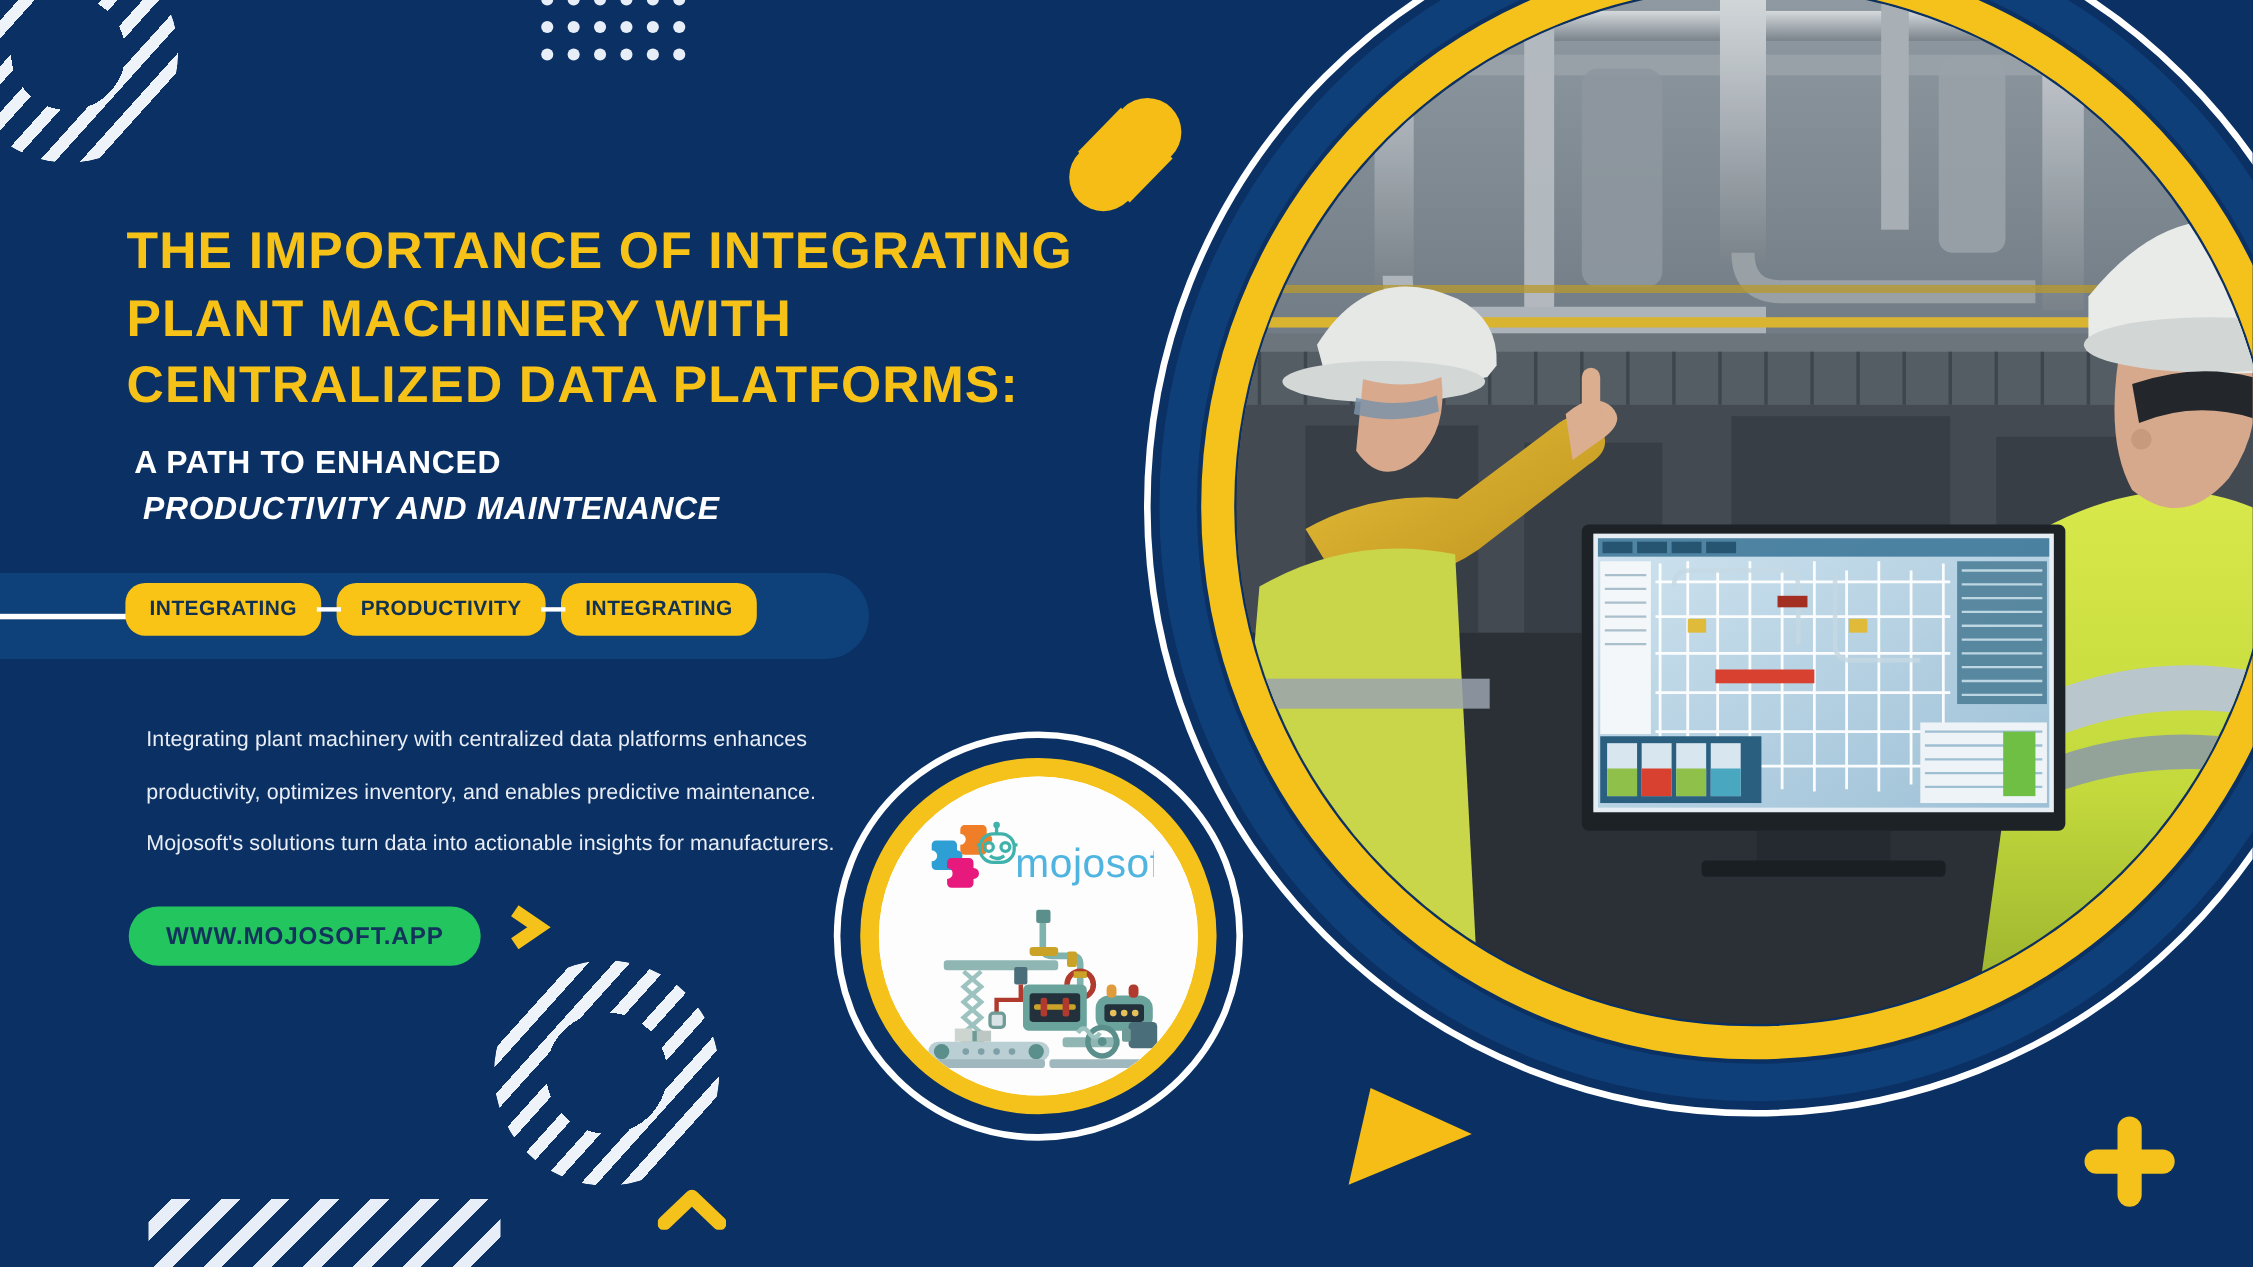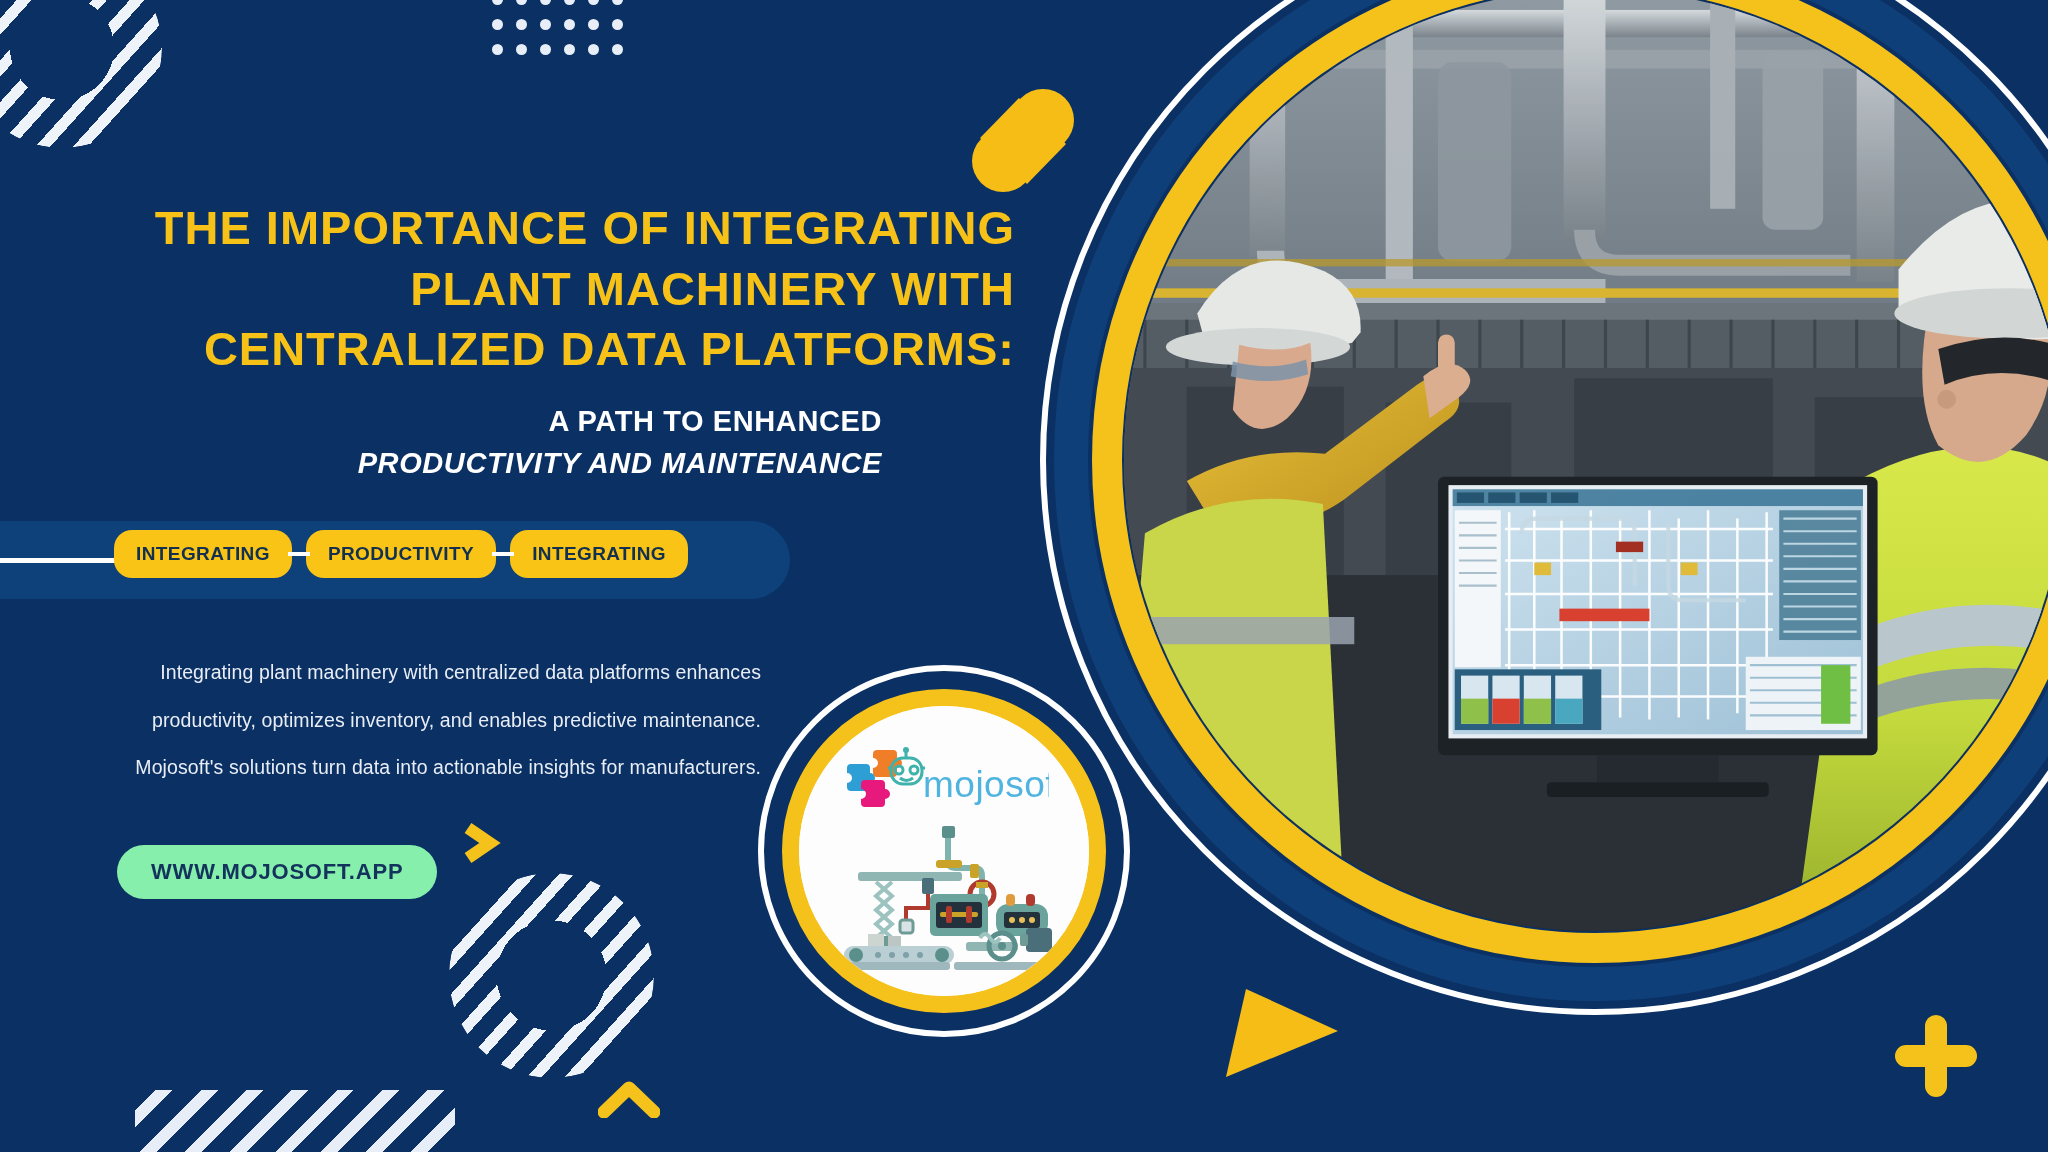--- a/index.html
+++ b/index.html
@@ -75,21 +75,21 @@
   
   .chev-right { left:460px; top:822px; width:44px; height:42px; }
 
   
   .tri-yellow { left:1220px; top:985px; width:120px; height:95px; }
 
   
   .plus-yellow { left:1890px; top:1010px; width:92px; height:92px; }
 
   
-  .content { position:absolute; left:0; top:0; width:1030px; height:833px;text-align:right; }
+  .content { position:absolute; left:0; top:0; width:1030px; height:833px; }
 
   .headline {
     position:absolute; left:115px; top:198px; width:900px;
     color:#f6c217;
     font-size:47px; font-weight:bold;
     letter-spacing:1.0px; line-height:1.29;
     text-transform:uppercase;
   }
   .headline .hl-line { display:block; white-space:nowrap; }
 
@@ -137,25 +137,24 @@
     position:absolute; left:117px; top:641px; width:660px;
     color:#e9eef6;
     font-size:19.5px; line-height:1.62;
     letter-spacing:0.1px;
   }
   .bodytext p { margin:16px; }
 
   
   .url-pill {
     position:absolute; left:117px; top:824px;
-    background:#86efac; color:#13325c;
+    background:#22c55e; color:#13325c;
     font-size:22px; font-weight:bold; letter-spacing:0.8px;
     padding:14px 34px; border-radius:30px;
     white-space:nowrap;
-    margin-top:21px;
   }
 
   
   .logo-badge {
     position:absolute; left:758px; top:665px;
     width:372px; height:372px;
   }
   .lb-ring-white {
     position:absolute; inset:0; border-radius:50%;
     border:6px solid #ffffff;

